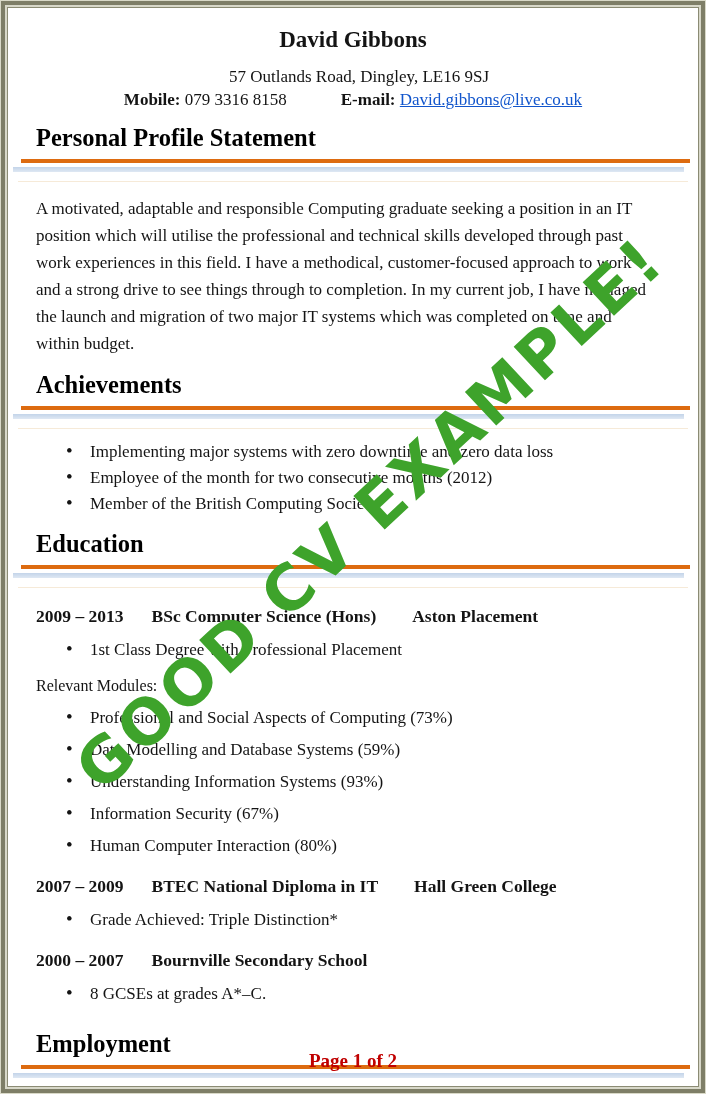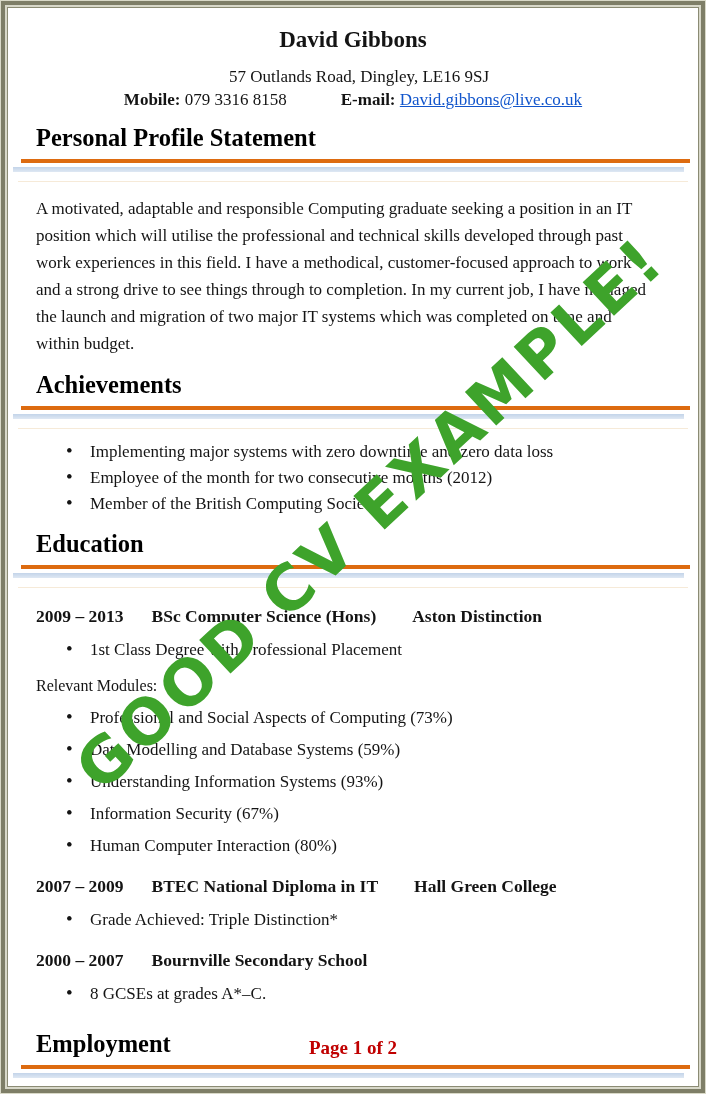--- a/index.html
+++ b/index.html
@@ -66,21 +66,21 @@
     white-space: nowrap;
   }
   .entry .e-date  { margin-right: 28px; text-align: right; }
   .entry .e-title { margin-right: 36px; }
   .sub-label {
     margin: 15px 8px 0 28px; font-size: 16px; font-weight: normal;
   }
   .single-bullet { margin-top: 9px; }
   
   .footer {
-    position: absolute; left: 0; bottom: 27px; width: 100%;
+    position: absolute; left: 0; bottom: 14px; width: 100%;
     text-align: center; font-size: 19px; font-weight: bold; color: #C00000;
   }
   
   .watermark {
     position: absolute; left: 362px; top: 506px; z-index: 10;
     transform: translate(-50%, -50%) rotate(-43deg);
     font-family: "DejaVu Sans", sans-serif;
     font-weight: bold; font-size: 63px; letter-spacing: 4px;
     color: #3EA32B; white-space: nowrap; pointer-events: none;
   }
@@ -118,21 +118,21 @@
     <li>Employee of the month for two consecutive months (2012)</li>
     <li>Member of the British Computing Society</li>
   </ul>
 
   <div class="sec-heading">Education</div>
   <div class="rule-orange"></div>
   <div class="rule-blue"></div>
   <div class="rule-faint"></div>
 
   <div class="entry">
-    <span class="e-date">2009 – 2013</span><span class="e-title">BSc Computer Science (Hons)</span><span>Aston Distinction</span>
+    <span class="e-date">2009 – 2013</span><span class="e-title">BSc Computer Science (Hons)</span><span>Aston Placement</span>
   </div>
   <ul class="bullets single-bullet">
     <li>1st Class Degree with Professional Placement</li>
   </ul>
 
   <div class="sub-label">Relevant Modules:</div>
   <ul class="bullets spaced">
     <li>Professional and Social Aspects of Computing (73%)</li>
     <li>Data Modelling and Database Systems (59%)</li>
     <li>Understanding Information Systems (93%)</li>

